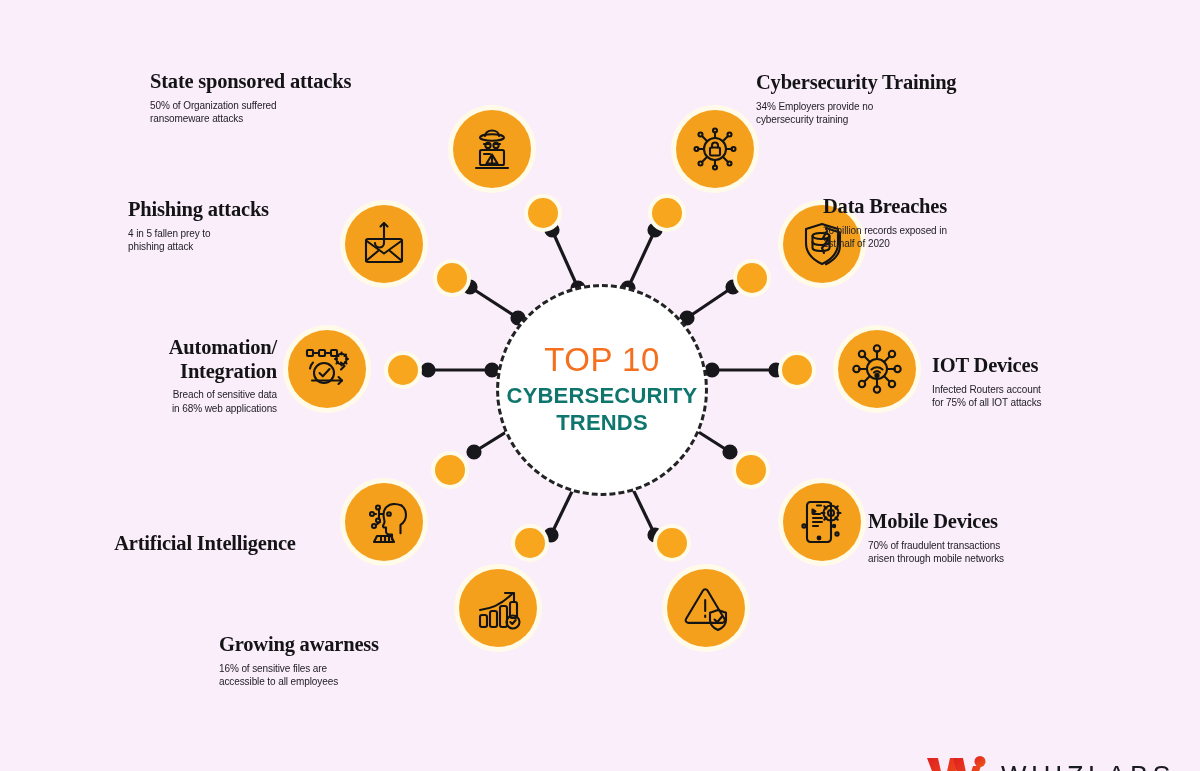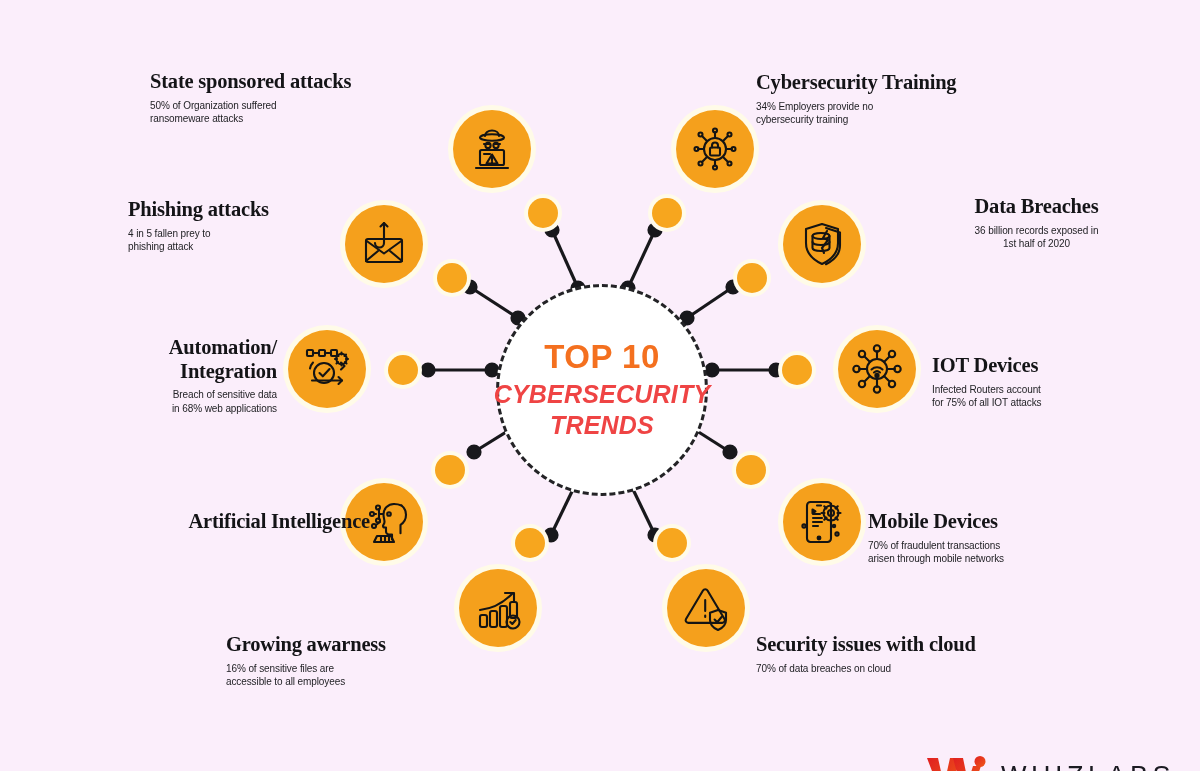--- a/index.html
+++ b/index.html
@@ -41,33 +41,32 @@
     border: 3px dashed #232326;
     box-sizing: border-box;
     display: flex;
     flex-direction: column;
     align-items: center;
     justify-content: center;
     text-align: center;
   }
   .hub-top {
     font-size: 33px;
-    font-weight: bold;
+    font-weight: normal;
     color: #f4701f;
     letter-spacing: 0.5px;
     line-height: 1.05;
     margin-bottom: 5px;
   }
   .hub-sub {
-    font-size: 25px;
+    font-size: 22px;
     font-weight: bold;
-    color: #ef4444;
+    color: #0f766e;
     line-height: 1.22;
     letter-spacing: 0.2px;
-    font-style: italic;
   }
   
   .icon-disc {
     position: absolute;
     width: 78px;
     height: 78px;
     border-radius: 50%;
     background: #f5a01c;
     box-shadow: 0 0 0 5px #fffbe8;
     display: flex;
@@ -367,59 +366,55 @@
     <p class="desc">34% Employers provide no
 cybersecurity training</p>
   </div>
 
   <div class="item-text align-left" style="left:128px; top:198px; width:220px;">
     <p class="title">Phishing attacks</p>
     <p class="desc">4 in 5 fallen prey to
 phishing attack</p>
   </div>
 
-  <div class="item-text align-left" style="left:904px; top:195px; width:265px;text-align:center;">
+  <div class="item-text align-left" style="left:823px; top:195px; width:265px;">
     <p class="title">Data Breaches</p>
     <p class="desc">36 billion records exposed in
 1st half of 2020</p>
   </div>
 
   <div class="item-text align-right" style="left:60px; top:336px; width:217px;">
     <p class="title" style="white-space:pre-line;">Automation/
 Integration</p>
     <p class="desc">Breach of sensitive data
 in 68% web applications</p>
   </div>
 
   <div class="item-text align-left" style="left:932px; top:334px; width:215px;margin-top:20px;">
     <p class="title">IOT Devices</p>
     <p class="desc">Infected Routers account
 for 75% of all IOT attacks</p>
   </div>
 
-  <div class="item-text align-right" style="left:40px; top:510px; width:330px;">
+  <div class="item-text align-right" style="left:40px; top:532px; width:330px;text-align:center;">
     <p class="title">Artificial Intelligence</p>
   </div>
 
   <div class="item-text align-left" style="left:868px; top:510px; width:275px;">
     <p class="title">Mobile Devices</p>
     <p class="desc">70% of fraudulent transactions
 arisen through mobile networks</p>
   </div>
 
-  <div class="item-text align-left" style="left:226px; top:633px; width:270px;">
+  <div class="item-text align-left" style="left:219px; top:633px; width:270px;">
     <p class="title">Growing awarness</p>
     <p class="desc">16% of sensitive files are
 accessible to all employees</p>
   </div>
 
-  <div class="item-text align-left" style="left:756px; top:633px; width:340px;">
-    <p class="title">Security issues with cloud</p>
-    <p class="desc">70% of data breaches on cloud</p>
-  </div>
 
   <div class="brand">
     <span>
       <svg width="62" height="44" viewBox="0 0 62 44" xmlns="http://www.w3.org/2000/svg">
         <defs>
           <linearGradient id="wg" x1="0" y1="0" x2="1" y2="1">
             <stop offset="0%" stop-color="#e02020"></stop>
             <stop offset="100%" stop-color="#f05a18"></stop>
           </linearGradient>
         </defs>

